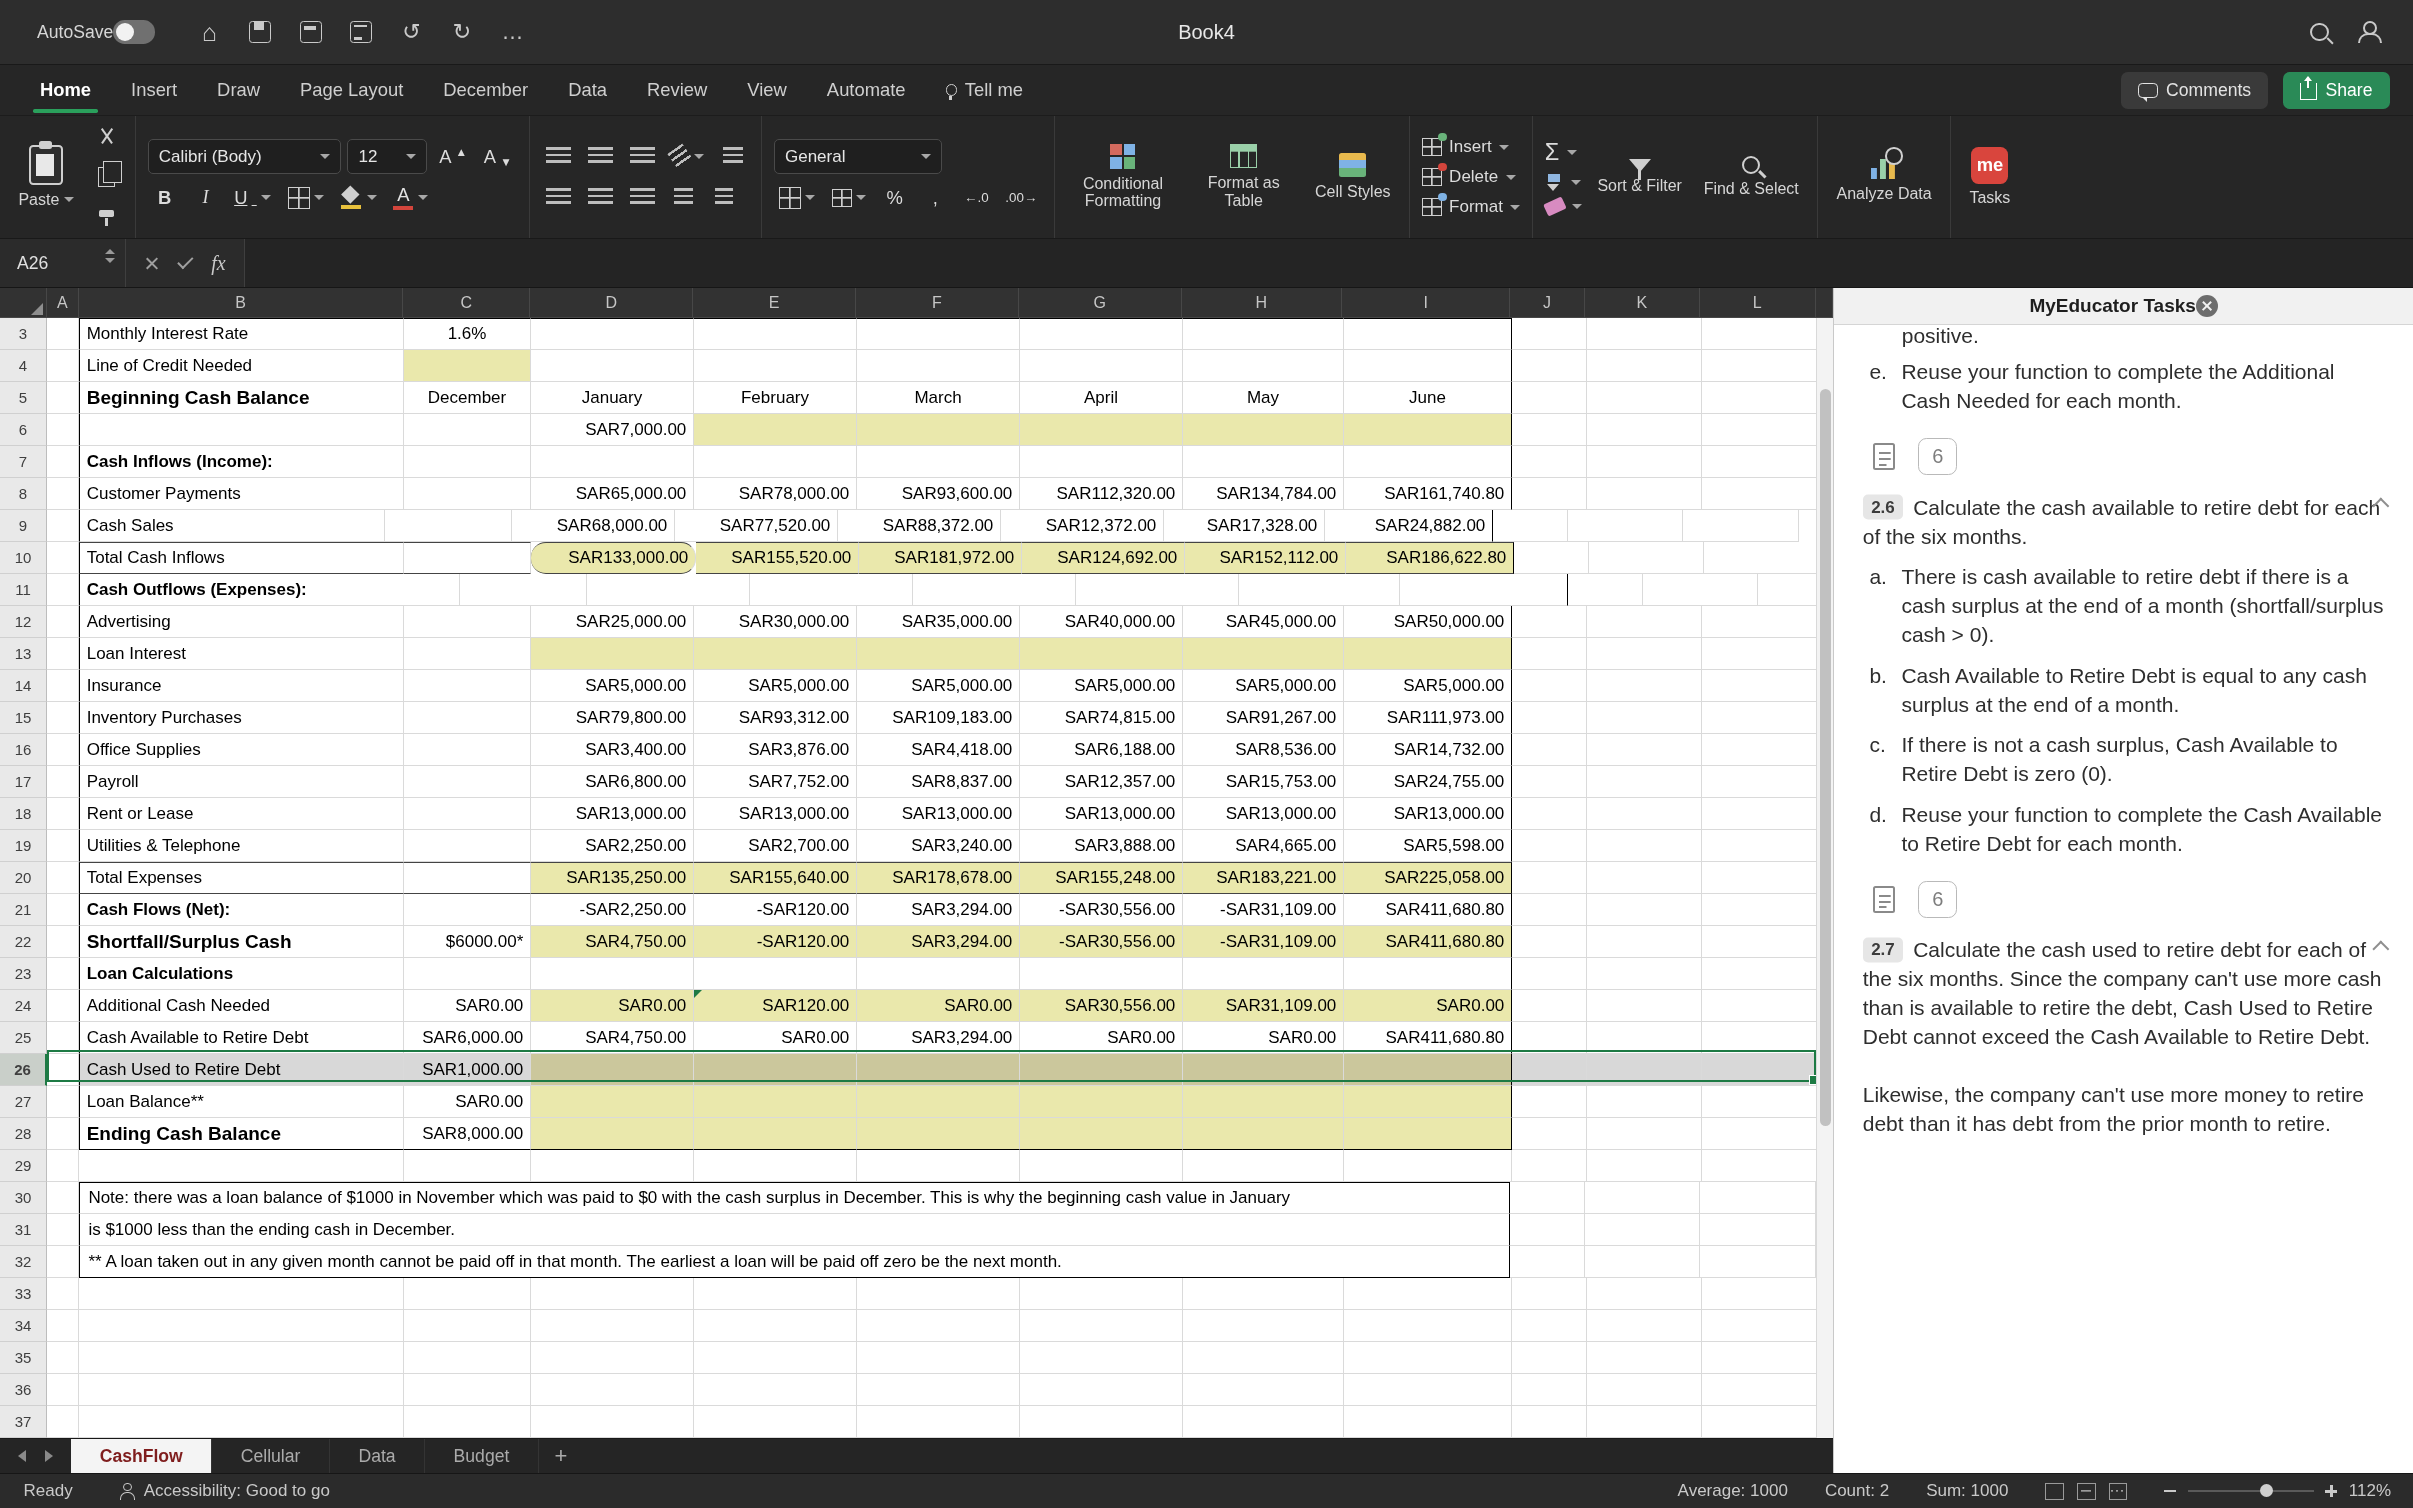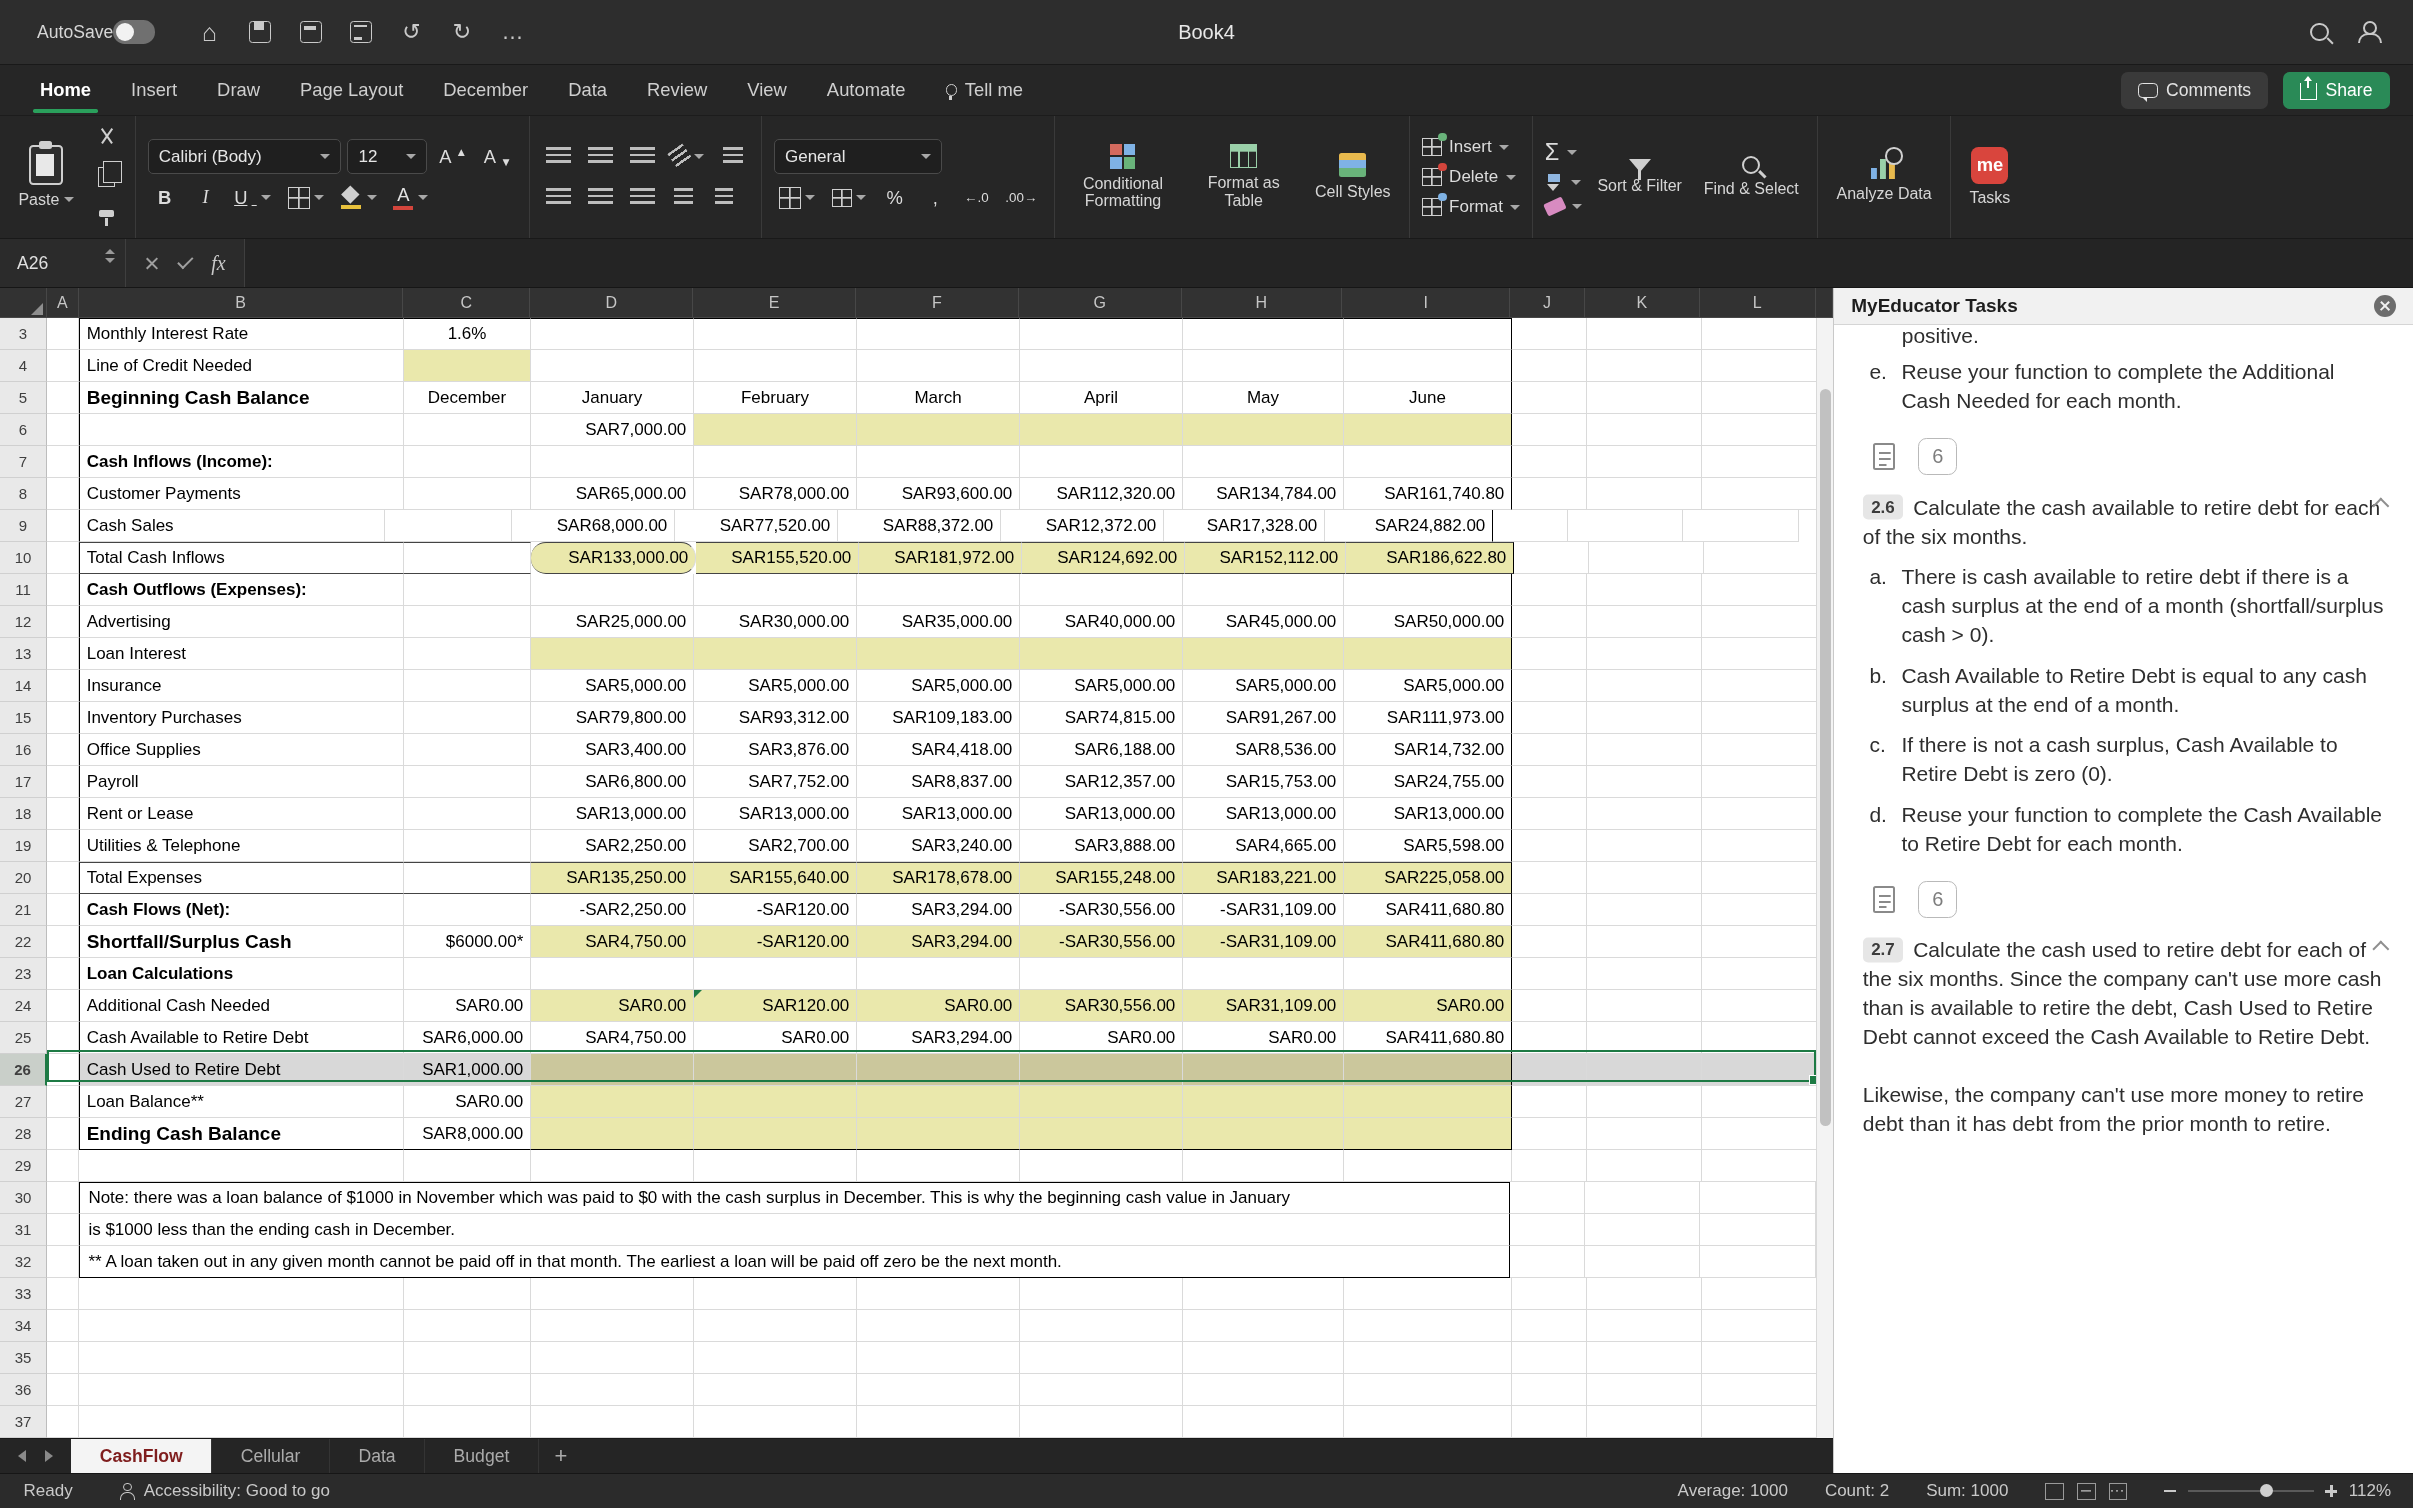--- a/index.html
+++ b/index.html
@@ -168,21 +168,21 @@
 .zoom{display:flex;align-items:center;gap:11.7px}
 .zminus{width:11.7px;height:2.5px;background:#c9c9c9}
 .zplus{width:11.7px;height:11.7px;position:relative}
 .zplus::before{content:"";position:absolute;left:0;top:5px;width:11.7px;height:2.5px;background:#c9c9c9}
 .zplus::after{content:"";position:absolute;left:5px;top:0;width:2.5px;height:11.7px;background:#c9c9c9}
 .ztrack{width:126px;height:2.5px;background:#5a5a5a;position:relative}
 .zknob{position:absolute;left:72px;top:-5.9px;width:13.4px;height:13.4px;border-radius:50%;background:#d0d0d0}
 
 
 .taskpane{width:580px;background:#fff;border-left:0.8px solid #c9c9c9;display:flex;flex-direction:column;min-height:0}
-.tp-head{height:37px;background:#f1f1f1;border-bottom:0.8px solid #d5d5d5;display:flex;align-items:center;justify-content:space-between;padding:15px 17px;flex:0 0 auto}
+.tp-head{height:37px;background:#f1f1f1;border-bottom:0.8px solid #d5d5d5;display:flex;align-items:center;justify-content:center;padding:15px 17px;flex:0 0 auto}
 .tp-title{font-size:19px;font-weight:bold;color:#1e1e1e}
 .ic-closec{width:22px;height:22px;border-radius:50%;background:#6d6d6d;position:relative}
 .ic-closec::before,.ic-closec::after{content:"";position:absolute;left:10px;top:5px;width:2.1px;height:11.7px;background:#f1f1f1}
 .ic-closec::before{transform:rotate(45deg)}.ic-closec::after{transform:rotate(-45deg)}
 .tp-body{flex:1;overflow:hidden;padding:0 25px 17px 28.5px;color:#2e2e2e;font-size:21px;line-height:1.38}
 .tp-partial{margin-top:-3.4px;padding-left:39px;overflow:hidden;height:25px}
 .tp-li{display:flex;margin-top:11.7px;padding-left:6.7px}
 .tp-li .m{width:32px;flex:0 0 auto}
 .tp-li .t{flex:1}
 .chiprow{display:flex;align-items:center;gap:15px;margin:22px 0 18.4px 1.7px}
@@ -615,21 +615,21 @@
               <div class="cell num y tbt tbb" style="width: 163px;">SAR124,692.00</div>
               <div class="cell num y tbt tbb" style="width: 161px;">SAR152,112.00</div>
               <div class="cell num y hbr tbr tbt tbb" style="width: 168px;">SAR186,622.80</div>
               <div class="cell" style="width: 75px;"></div>
               <div class="cell" style="width: 115px;"></div>
               <div class="cell" style="width: 116px;"></div>
             </div>
             <div class="grid-row">
               <div class="rowhead">11</div>
               <div class="cell" style="width: 32px;"></div>
-              <div class="cell b hbl" style="width: 325px;">Cash Outflows (Expenses):</div>
+              <div class="cell b hbl" style="width: 381px;">Cash Outflows (Expenses):</div>
               <div class="cell" style="width: 127px;"></div>
               <div class="cell" style="width: 163px;"></div>
               <div class="cell" style="width: 163px;"></div>
               <div class="cell" style="width: 163px;"></div>
               <div class="cell" style="width: 163px;"></div>
               <div class="cell" style="width: 161px;"></div>
               <div class="cell hbr" style="width: 168px;"></div>
               <div class="cell" style="width: 75px;"></div>
               <div class="cell" style="width: 115px;"></div>
               <div class="cell" style="width: 116px;"></div>

